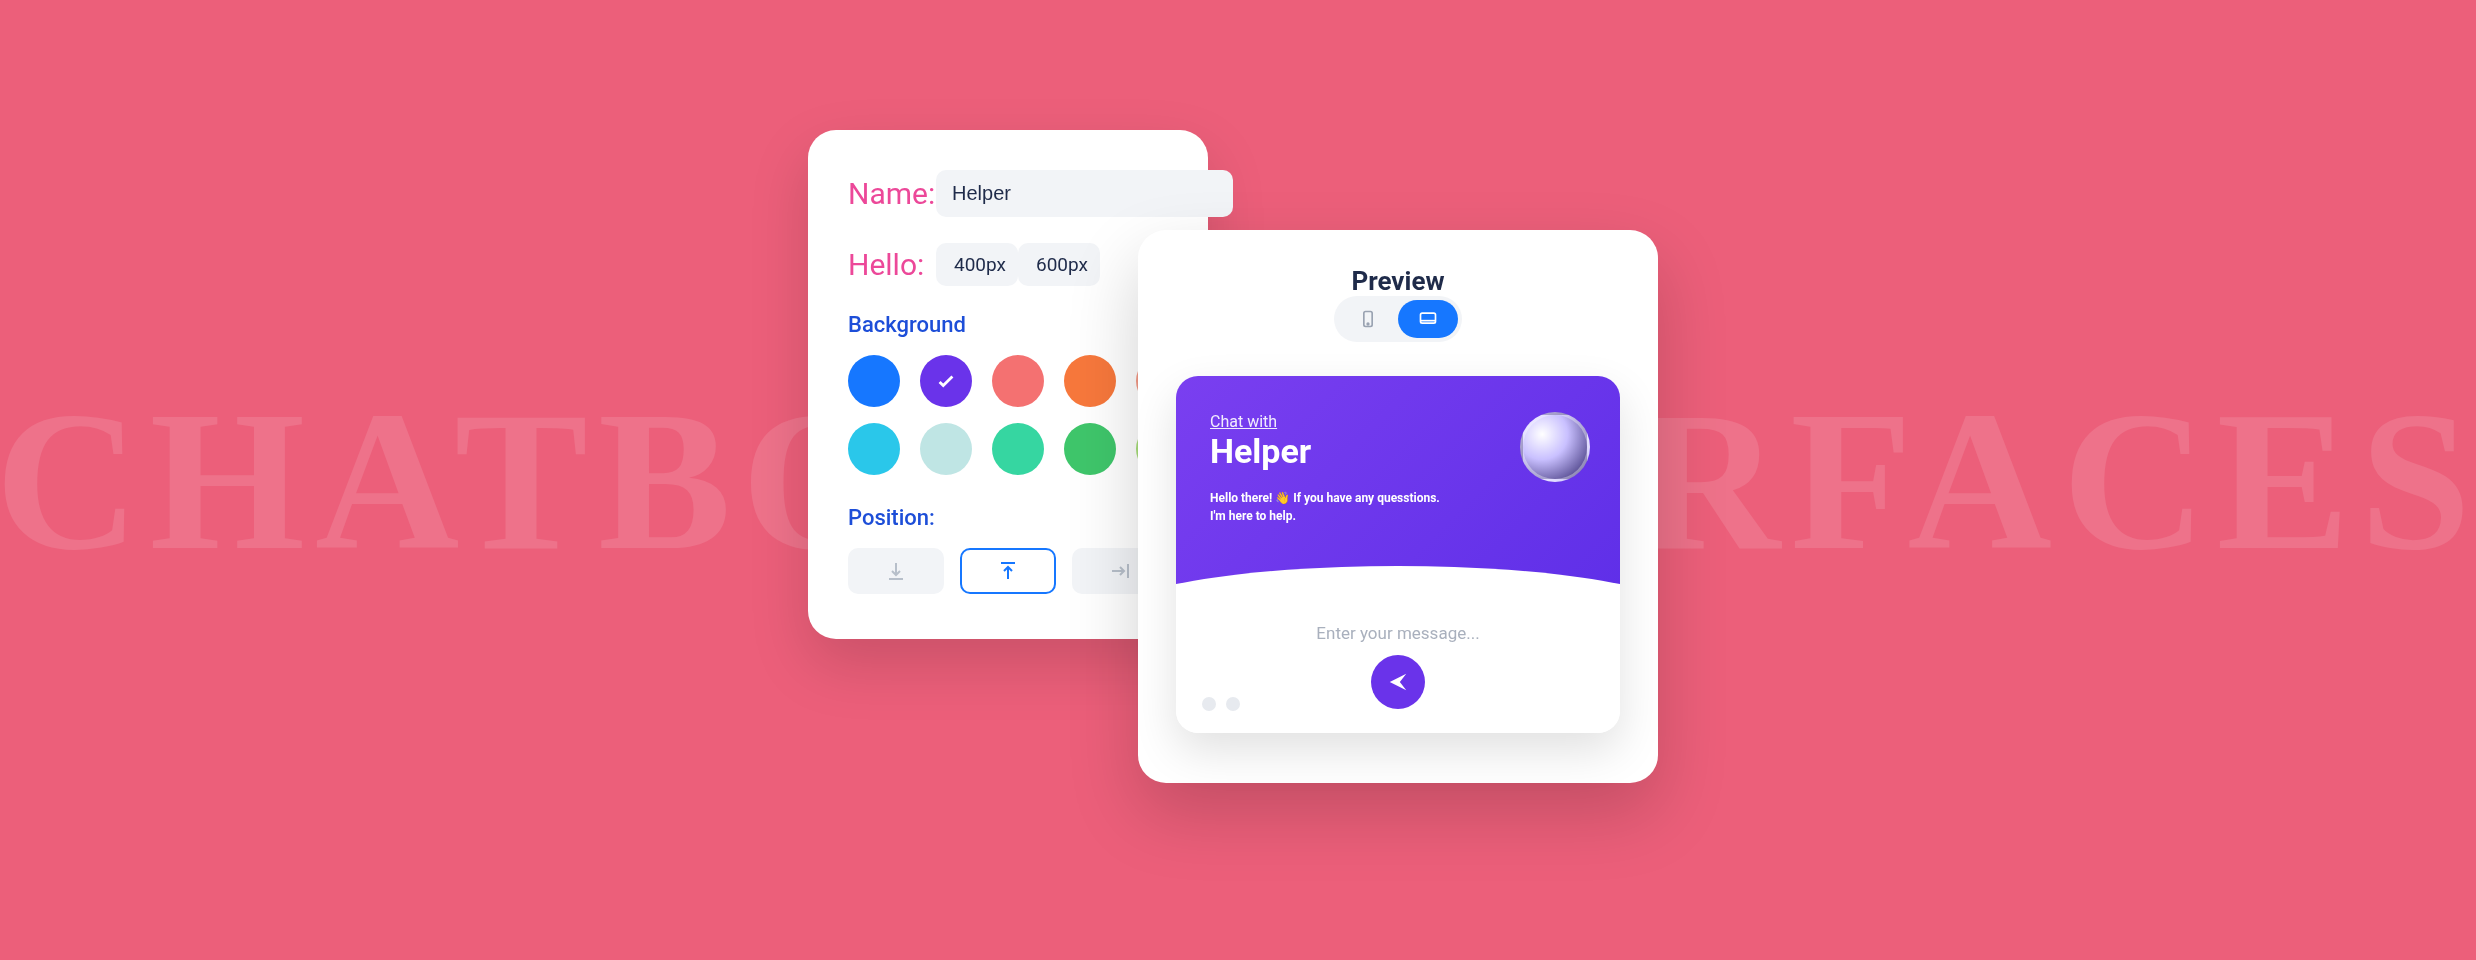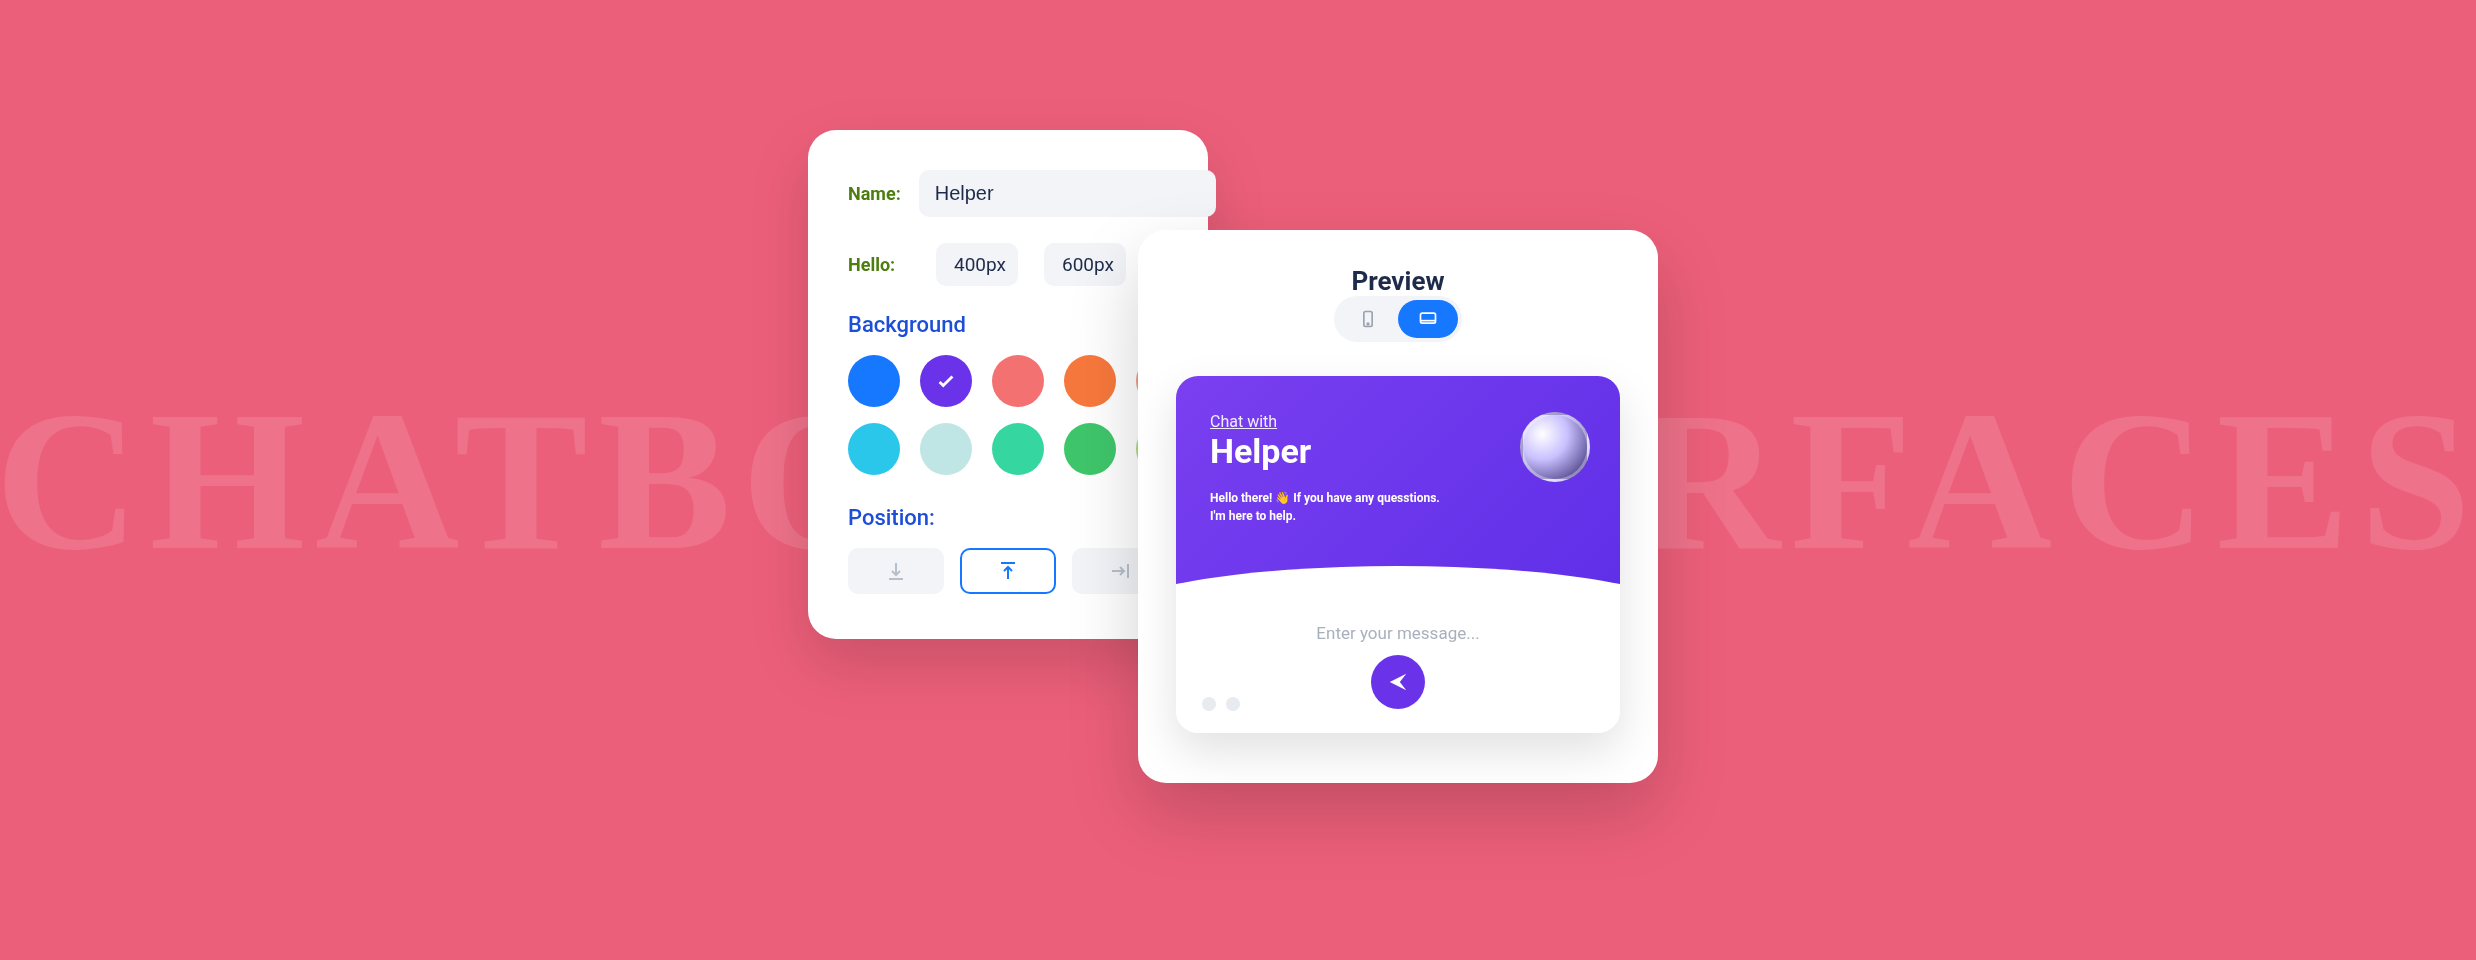--- a/index.html
+++ b/index.html
@@ -40,35 +40,35 @@
     padding: 40px 40px 45px 40px;
     box-shadow: 0 25px 60px rgba(0,0,0,0.15);
   }
   .field-row {
     display: flex;
     align-items: center;
     gap: 18px;
     margin-bottom: 26px;
   }
   .field-label {
-    color: #4d7c0f;
-    font-size: 18px;
-    font-weight: 700;
+    color: #ec4899;
+    font-size: 30px;
+    font-weight: 400;
     width: 70px;
   }
   .text-input {
     flex: 1;
     background: #f2f4f7;
     border: none;
     border-radius: 10px;
     padding: 12px 16px;
     font-size: 20px;
     color: #1f2b4a;
   }
-  .size-inputs { display: flex; gap: 26px; flex: 1; }
+  .size-inputs { display: flex; gap: 0; flex: 1; }
   .size-box {
     background: #f2f4f7;
     border-radius: 10px;
     padding: 10px 12px;
     display: flex;
     align-items: center;
     gap: 6px;
     color: #b7bfca;
     font-size: 19px;
     min-width: 0;

